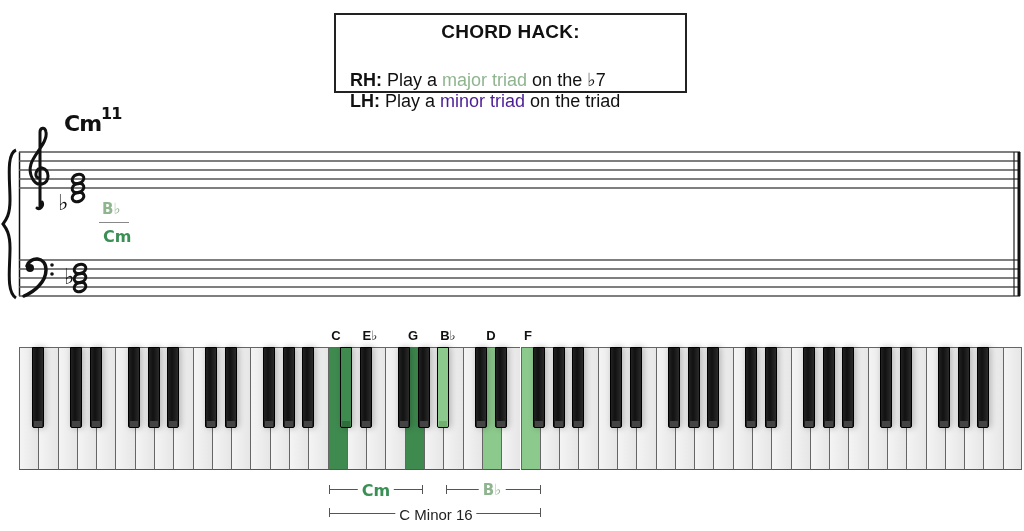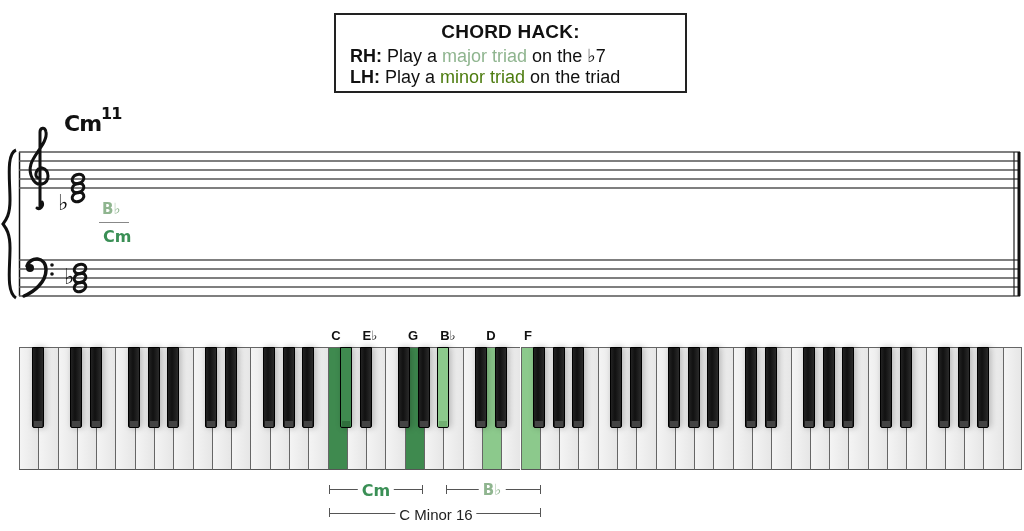--- a/index.html
+++ b/index.html
@@ -13,27 +13,27 @@
   #hack-box {
     left: 334px; top: 13px; width: 353px; height: 80px;
     border: 2px solid #222; box-sizing: border-box;
     background: #fff;
   }
   #hack-title {
     position: absolute; left: 0; right: 0; top: 6px; text-align: center;
     font-weight: bold; font-size: 19px; color: #111; letter-spacing: 0.2px;
   }
   .hack-line {
-    position: absolute; left: 14px; font-size: 18px; color: #111; white-space: nowrap;
+    position: absolute; left: 14px; font-size: 18px; color: #111; white-space: nowrap; margin-top: 24px;
   }
   .hack-line b { font-weight: bold; }
   #hack-rh { top: 30px; }
   #hack-lh { top: 52px; }
   .c-major { color: #8fb58f; }
-  .c-minor { color: #4d7c0f; }
+  .c-minor { color: #4c1d95; }
 
   
   #chord-symbol {
     left: 64px; top: 108px; font-family: "DejaVu Sans", sans-serif;
     font-size: 22px; font-weight: bold; color: #111; letter-spacing: -1px;
   }
   #chord-symbol sup { font-size: 16px; position: relative; top: -4px; margin-top: 19px; }
 
   
   #slash-top { left: 102px; top: 200px; font-size: 15px; color: #8fb58f; font-weight: bold; font-family: "DejaVu Sans", sans-serif; }

